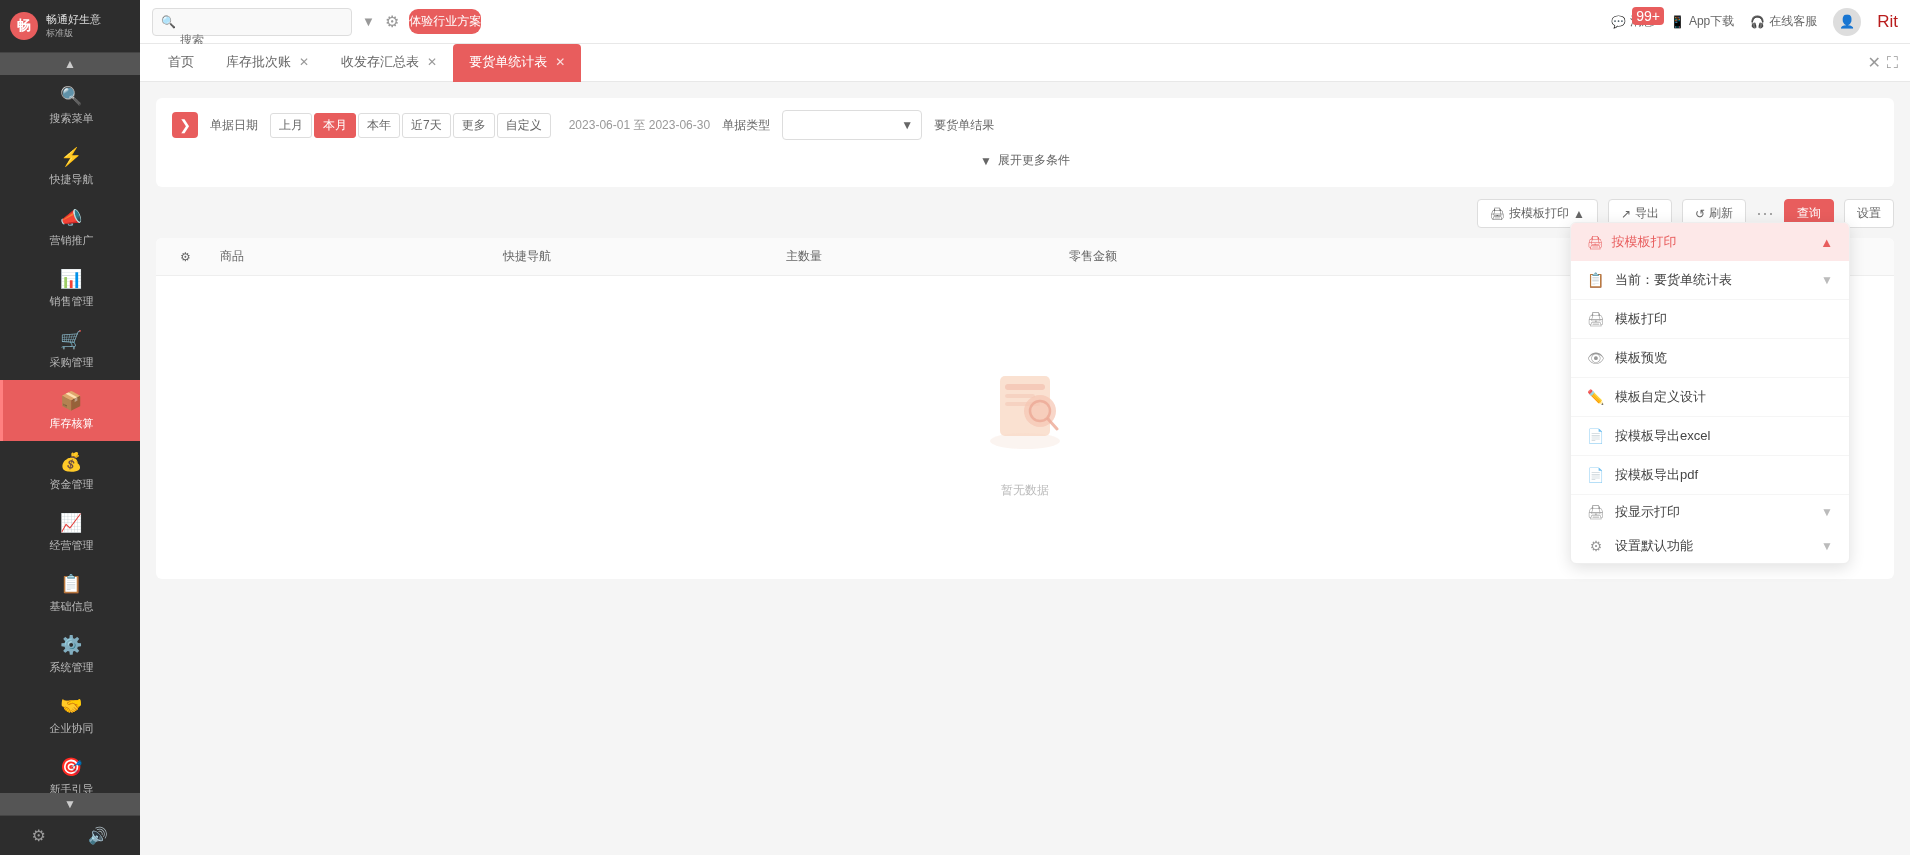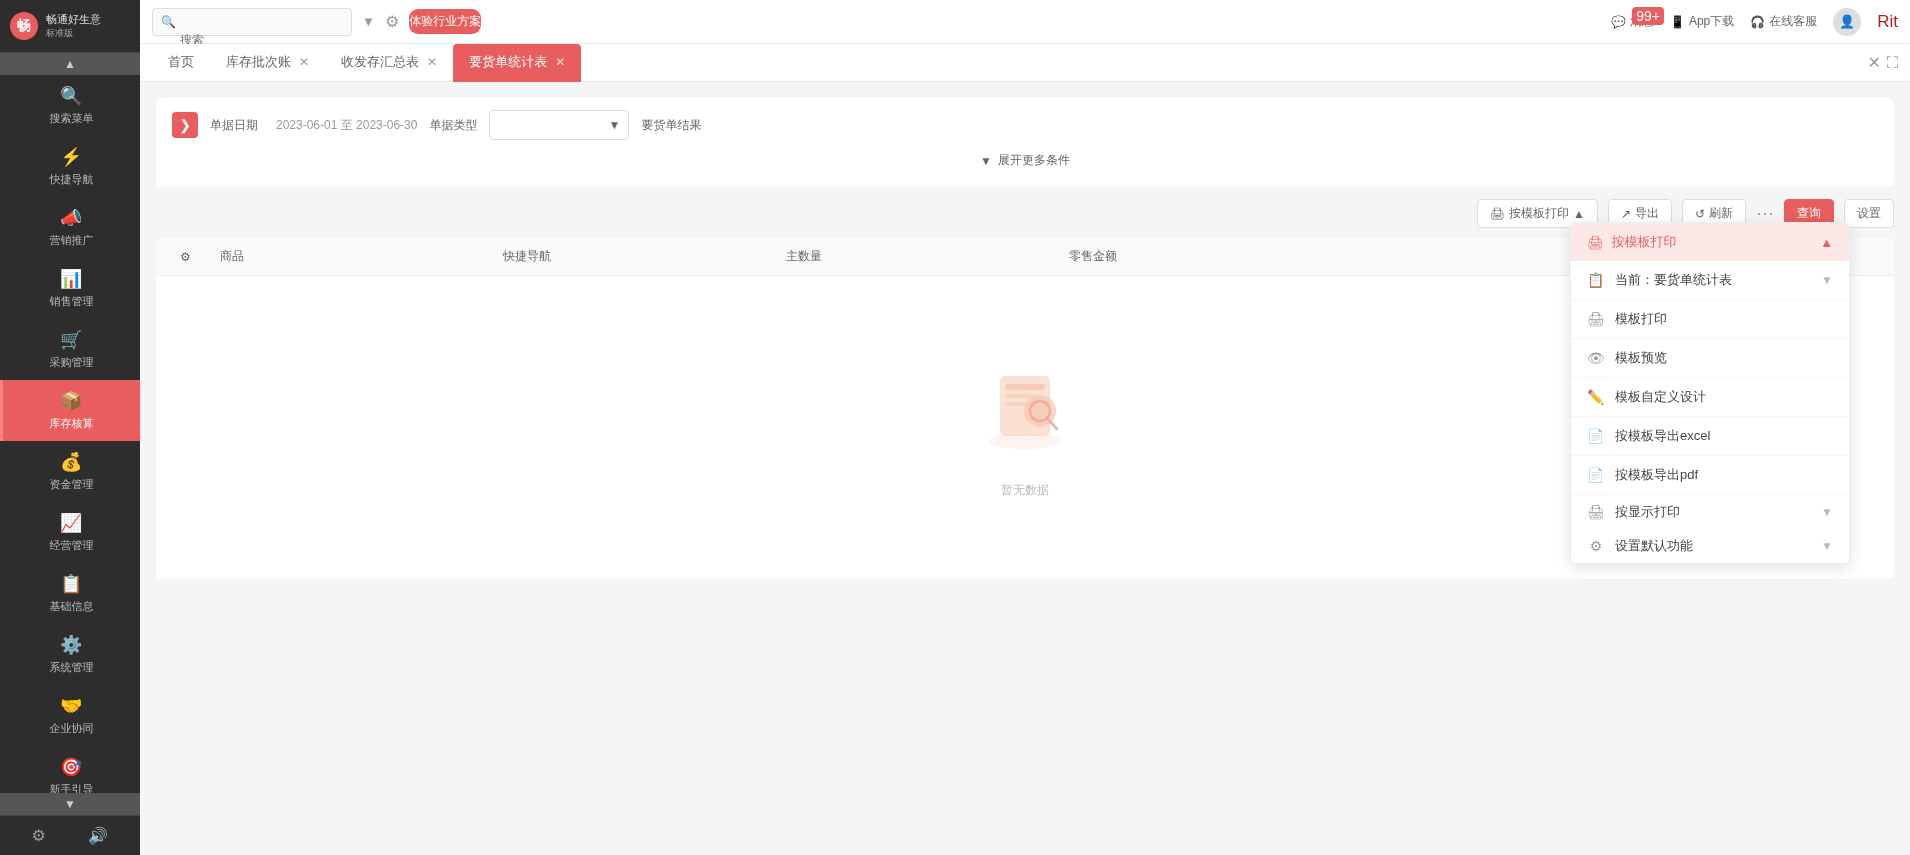--- a/index.html
+++ b/index.html
@@ -215,20 +215,29 @@
       <button class="tab-expand-btn">⛶</button>
     </div>
   </div>
 
   <div class="content">
 
     <div class="filter-bar">
       <div class="filter-row">
         <div class="filter-expand-btn">❯</div>
         <span class="filter-label">单据日期</span>
+        <div class="date-btn-group">
+
+        <button class="date-btn">上月</button>
+            <button class="date-btn active">本月</button>
+            <button class="date-btn">本年</button>
+            <button class="date-btn">近7天</button>
+            <button class="date-btn">更多</button>
+            <button class="date-btn">自定义</button>
+          </div>
         <span class="date-range">2023-06-01 至 2023-06-30</span>
         <span class="filter-label">单据类型</span>
         <div class="filter-select">
           <span></span>
           <span>▼</span>
         </div>
         <span class="filter-label">要货单结果</span>
       </div>
       <div class="filter-expand-more">
         <span>▼</span>

